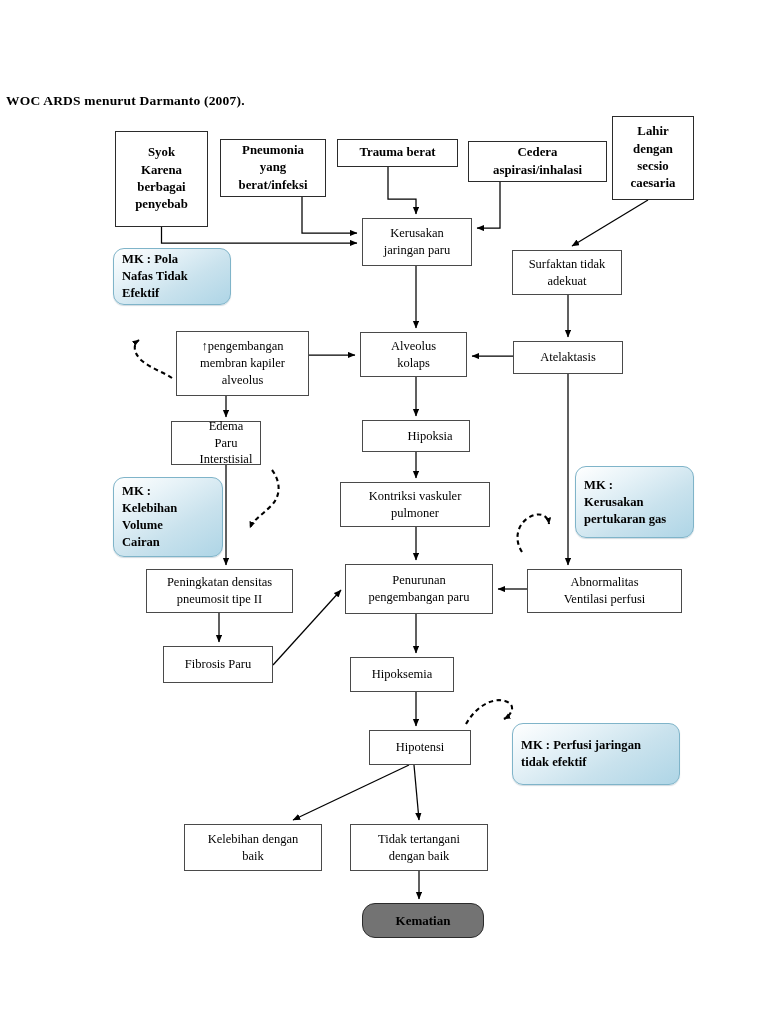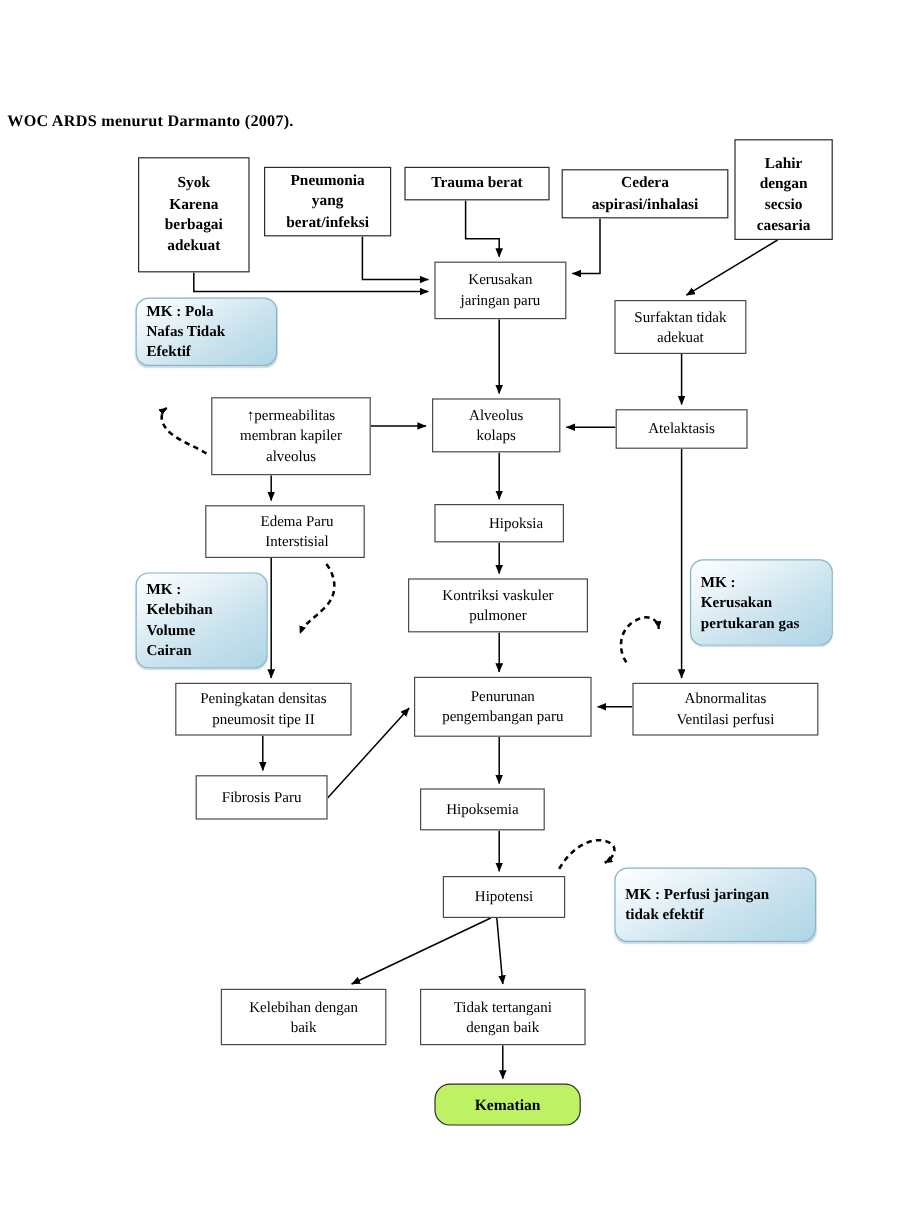--- a/index.html
+++ b/index.html
@@ -67,21 +67,21 @@
     padding: 4px 8px;
     box-shadow: 0 1px 1px rgba(120,150,165,0.35);
   }
   .node.mk .mk-text {
     display: block;
     width: 100%;
   }
   .node.rounded {
     border: 1.3px solid #2b2b2b;
     border-radius: 13px;
-    background: #bef264;
+    background: #737373;
     font-weight: bold;
     font-size: 13px;
   }
   .node .txt {
     display: block;
     width: 100%;
     white-space: pre-line;
   }
 </style>
 </head>
@@ -154,66 +154,66 @@
     <path d="M522,552 C514,540 517,525 528,518 C539,511 548,515 549,524" marker-end="url(#ahd)"></path>
     <path d="M466,724 C475,708 491,697 505,701 C516,704 513,714 504,719" marker-end="url(#ahd)"></path>
   </g>
 </svg>
 
 <div id="nodes-layer">
     <div class="node rect strong bold" style="left: 115px; top: 131px; width: 93px; height: 96px;">
       <span class="txt">Syok
 Karena
 berbagai
-adekuat</span>
+penyebab</span>
     </div>
     <div class="node rect strong bold" style="left: 220px; top: 139px; width: 106px; height: 58px;">
       <span class="txt">Pneumonia
 yang
 berat/infeksi</span>
     </div>
     <div class="node rect strong bold" style="left: 337px; top: 139px; width: 121px; height: 28px;">
       <span class="txt">Trauma berat</span>
     </div>
     <div class="node rect strong bold" style="left: 468px; top: 141px; width: 139px; height: 41px; font-family: Liberation Serif, serif;">
       <span class="txt">Cedera
 aspirasi/inhalasi</span>
     </div>
-    <div class="node rect strong bold" style="left: 612px; top: 116px; width: 82px; height: 84px; align-items: flex-end;">
+    <div class="node rect strong bold" style="left: 612px; top: 116px; width: 82px; height: 84px;">
       <span class="txt">Lahir
 dengan
 secsio
 caesaria</span>
     </div>
     <div class="node rect" style="left: 362px; top: 218px; width: 110px; height: 48px;">
       <span class="txt">Kerusakan
 jaringan paru</span>
     </div>
     <div class="node rect" style="left: 512px; top: 250px; width: 110px; height: 45px;">
       <span class="txt">Surfaktan tidak
 adekuat</span>
     </div>
     <div class="node mk" style="left: 113px; top: 248px; width: 118px; height: 57px;">
       <span class="txt mk-text">MK : Pola
 Nafas Tidak
 Efektif</span>
     </div>
     <div class="node rect" style="left: 176px; top: 331px; width: 133px; height: 65px;">
-      <span class="txt">↑permeabilitas
+      <span class="txt">↑pengembangan
 membran kapiler
 alveolus</span>
     </div>
     <div class="node rect" style="left: 360px; top: 332px; width: 107px; height: 45px;">
       <span class="txt">Alveolus
 kolaps</span>
     </div>
     <div class="node rect" style="left: 513px; top: 341px; width: 110px; height: 33px;">
       <span class="txt">Atelaktasis</span>
     </div>
-    <div class="node rect" style="left: 171px; top: 421px; width: 133px; height: 44px; padding-left: 24px;">
+    <div class="node rect" style="left: 171px; top: 421px; width: 90px; height: 44px; padding-left: 24px;">
       <span class="txt">Edema Paru
 Interstisial</span>
     </div>
     <div class="node rect" style="left: 362px; top: 420px; width: 108px; height: 32px; padding-left: 32px;">
       <span class="txt">Hipoksia</span>
     </div>
     <div class="node mk" style="left: 113px; top: 477px; width: 110px; height: 80px;">
       <span class="txt mk-text">MK :
 Kelebihan
 Volume

